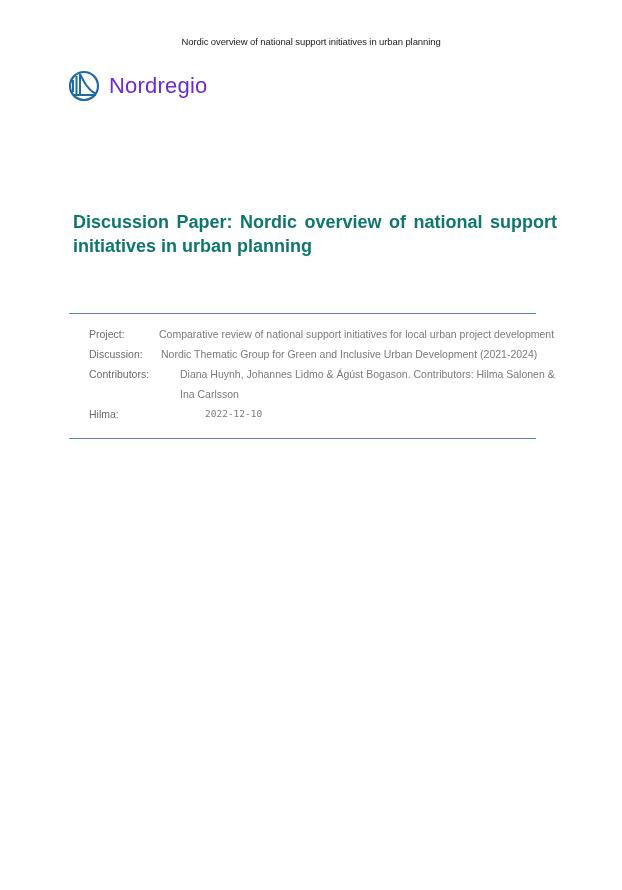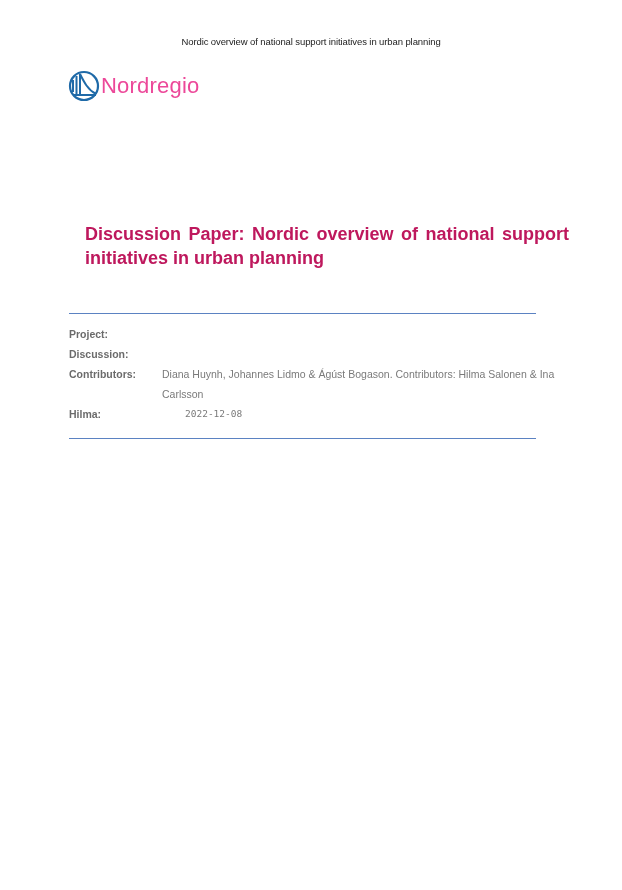--- a/index.html
+++ b/index.html
@@ -31,39 +31,39 @@
       left: 68px;
       display: flex;
       align-items: center;
     }
     .logo-icon {
       width: 32px;
       height: 32px;
       display: block;
     }
     .logo-text {
-      margin-left: 1px;
+      margin-left: 9px;
       font-size: 22px;
       font-weight: 500;
-      color: #ec4899;
+      color: #6d28d9;
       letter-spacing: 0.2px;
       line-height: 1;
     }
     .doc-title {
       position: absolute;
       top: 206px;
       left: 69px;
       width: 484px;
       font-size: 18px;
       font-weight: bold;
-      color: #be185d;
+      color: #0f766e;
       line-height: 24px;
       text-align: justify;
       text-align-last: left;
-      margin: 16px;
+      margin: 4px;
     }
     .rule {
       position: absolute;
       left: 69px;
       width: 467px;
       height: 0;
       border-top: 1.2px solid #5b82c2;
     }
     .rule.top { top: 313px; }
     .rule.bottom { top: 438px; }
@@ -73,22 +73,23 @@
       left: 69px;
       width: 500px;
       font-size: 10.5px;
       line-height: 20px;
     }
     .meta-row {
       display: flex;
       white-space: nowrap;
     }
     .meta-label {
-      font-weight: bold;
+      font-weight: normal;
       color: #6b6b6b;
+      margin-left: 20px;
     }
     .meta-value {
       color: #7a7a7a;
     }
     .row-project .meta-label { width: 70px; }
     .row-programme .meta-label { width: 72px; }
     .row-researchers .meta-label { width: 73px; }
     .row-date .meta-label { width: 116px; }
     .researchers-value {
       white-space: normal;
@@ -118,27 +119,29 @@
   <span class="logo-text">Nordregio</span>
 </div>
 
 <h1 class="doc-title">Discussion Paper: Nordic overview of national support initiatives in urban planning</h1>
 
 <div class="rule top"></div>
 
 <div class="meta">
   <div class="meta-row row-project">
     <span class="meta-label">Project:</span>
+    <span class="meta-value">Comparative review of national support initiatives for local urban project development</span>
   </div>
   <div class="meta-row row-programme">
     <span class="meta-label">Discussion:</span>
+    <span class="meta-value">Nordic Thematic Group for Green and Inclusive Urban Development (2021-2024)</span>
   </div>
   <div class="meta-row row-researchers">
     <span class="meta-label">Contributors:</span>
     <span class="meta-value researchers-value">Diana Huynh, Johannes Lidmo &amp; Ágúst Bogason. Contributors: Hilma Salonen &amp; Ina Carlsson</span>
   </div>
   <div class="meta-row row-date">
     <span class="meta-label">Hilma:</span>
-    <span class="date-value">2022-12-08</span>
+    <span class="date-value">2022-12-10</span>
   </div>
 </div>
 
 <div class="rule bottom"></div>
 
 </body></html>

